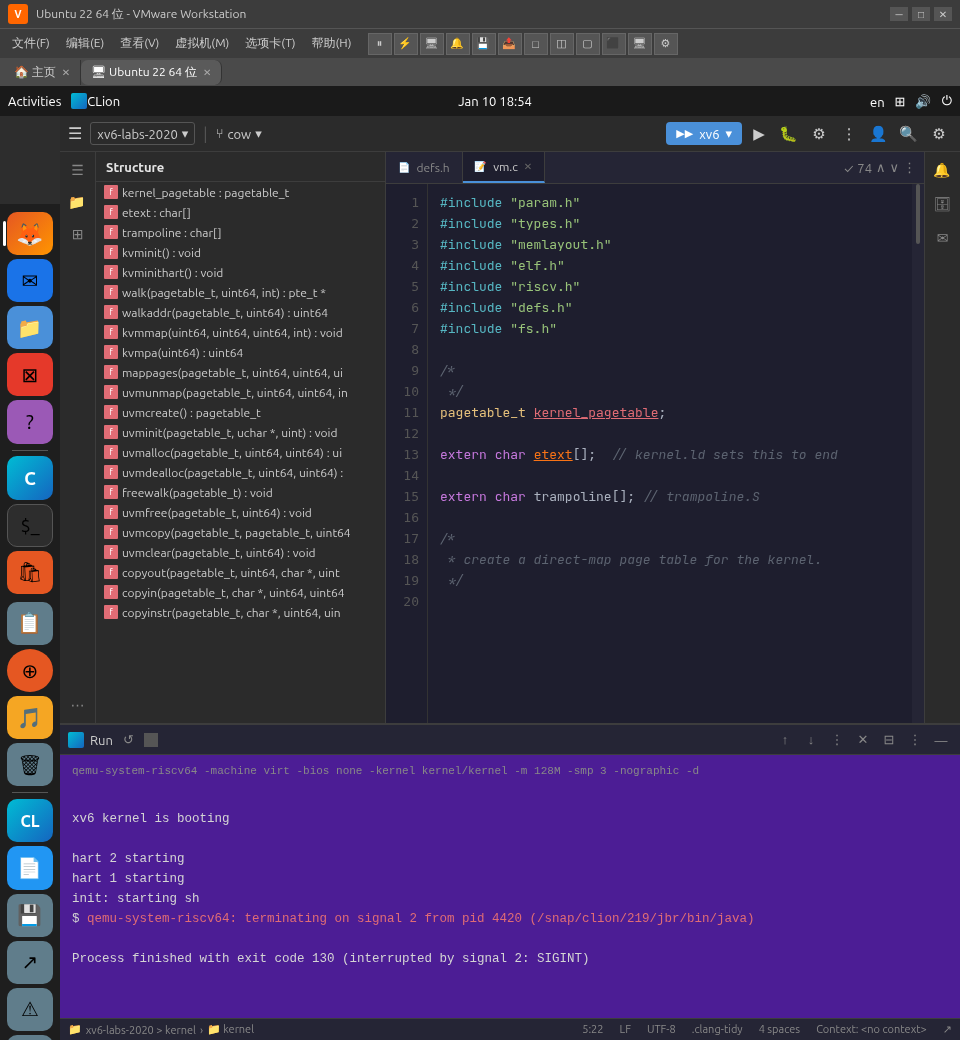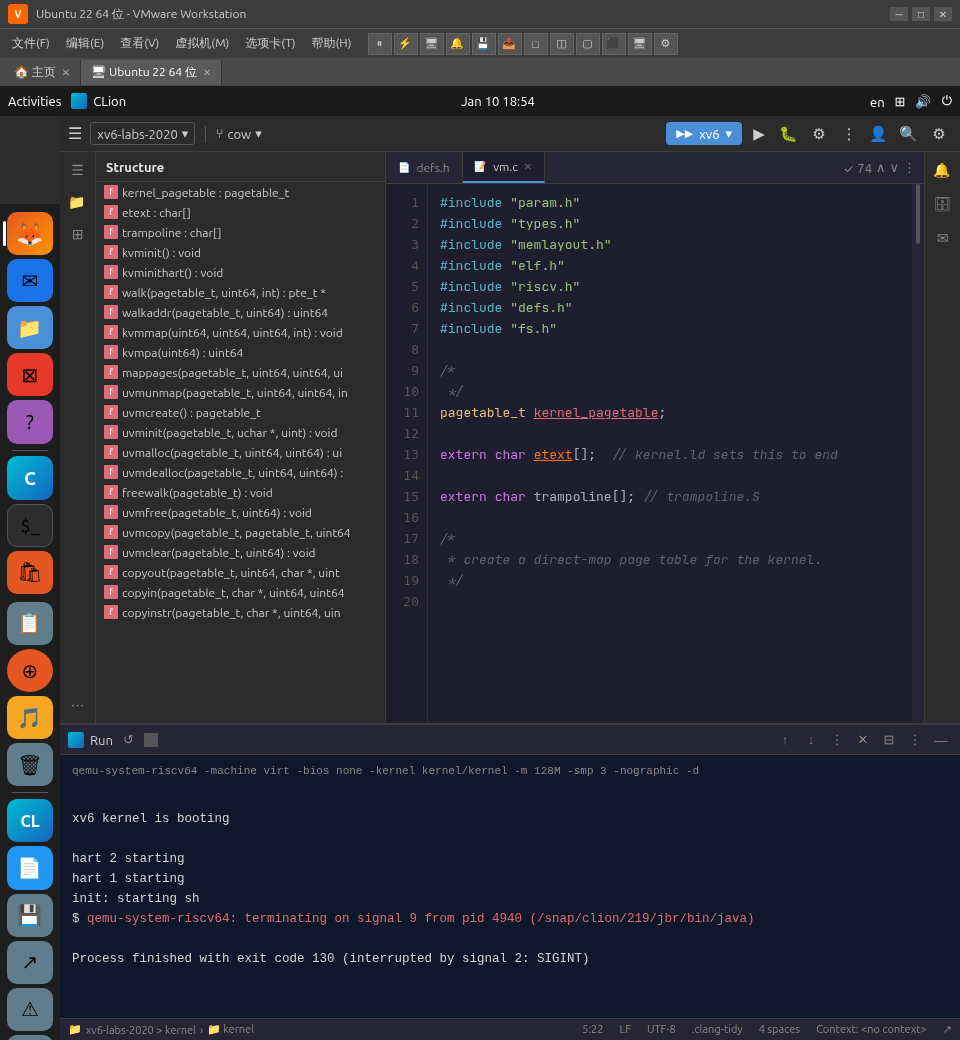--- a/index.html
+++ b/index.html
@@ -77,41 +77,41 @@
     .vmware-tabbar .tab {
       display: flex;
       align-items: center;
       padding: 4px 10px;
       font-size: 12px;
       color: #ccc;
       cursor: pointer;
       border-right: 1px solid #333;
       gap: 6px;
     }
-    .vmware-tabbar .tab.active { background: #5a5a5a; color: white; }
+    .vmware-tabbar .tab.active { background: #5a5a5a; color: white; border-radius: 7px; }
     .vmware-tabbar .tab-close { font-size: 10px; color: #aaa; }
 
     
     .gnome-topbar {
       height: 30px;
       background: #1a1a1a;
       display: flex;
       align-items: center;
       padding: 0 8px;
       color: white;
       font-size: 13px;
     }
     .gnome-topbar .activities {
       color: white;
       font-size: 13px;
       cursor: pointer;
       margin-right: 10px;
     }
     .gnome-topbar .clion-label {
-      display: flex; align-items: center; gap: 6px;
+      display: flex; align-items: center; 
       font-size: 13px;
     }
     .gnome-topbar .clion-icon {
       width: 16px; height: 16px;
       background: linear-gradient(135deg, #00bcd4, #1565c0);
       border-radius: 2px;
     }
     .gnome-topbar .center { flex: 1; text-align: center; font-size: 13px; }
     .gnome-topbar .right-icons {
       display: flex; align-items: flex-end; gap: 10px; font-size: 13px;
@@ -360,21 +360,21 @@
       display: flex; align-items: center; justify-content: center;
       color: #888;
       font-size: 14px;
       cursor: pointer;
       border-radius: 3px;
     }
 
     
     .terminal-panel {
       height: 295px;
-      background: #0f172a;
+      background: #4c1d95;
       border-top: 2px solid #3d3d3d;
       display: flex;
       flex-direction: column;
     }
     .terminal-header {
       height: 30px;
       background: #252535;
       display: flex;
       align-items: center;
       padding: 0 8px;
@@ -821,21 +821,21 @@
         </div>
       </div>
       <div class="terminal-content">
         <div class="output-line" style="color:#888; font-size:11px; overflow:hidden; text-overflow:ellipsis; white-space:nowrap;">qemu-system-riscv64 -machine virt -bios none -kernel kernel/kernel -m 128M -smp 3 -nographic -d</div>
         <div style="margin-top:8px;">&nbsp;</div>
         <div class="output-line">xv6 kernel is booting</div>
         <div>&nbsp;</div>
         <div class="output-line">hart 2 starting</div>
         <div class="output-line">hart 1 starting</div>
         <div class="output-line">init: starting sh</div>
-        <div><span style="color:#d4d4d4;">$ </span><span class="error-line">qemu-system-riscv64: terminating on signal 9 from pid 4940 (/snap/clion/219/jbr/bin/java)</span></div>
+        <div><span style="color:#d4d4d4;">$ </span><span class="error-line">qemu-system-riscv64: terminating on signal 2 from pid 4420 (/snap/clion/219/jbr/bin/java)</span></div>
         <div>&nbsp;</div>
         <div class="output-line">Process finished with exit code 130 (interrupted by signal 2: SIGINT)</div>
       </div>
     </div>
 
     <div class="status-bar">
       <div class="breadcrumb">
         <span>📁</span>
         <span>xv6-labs-2020 &gt; kernel</span>
         <span>›</span>

